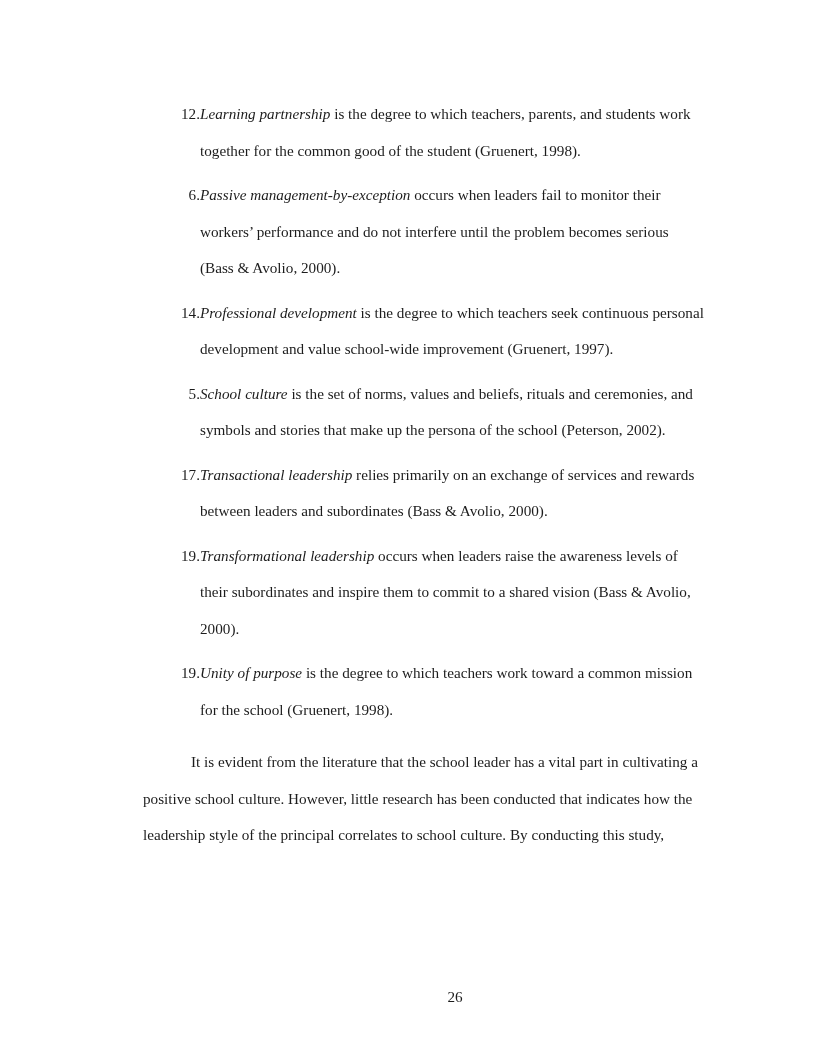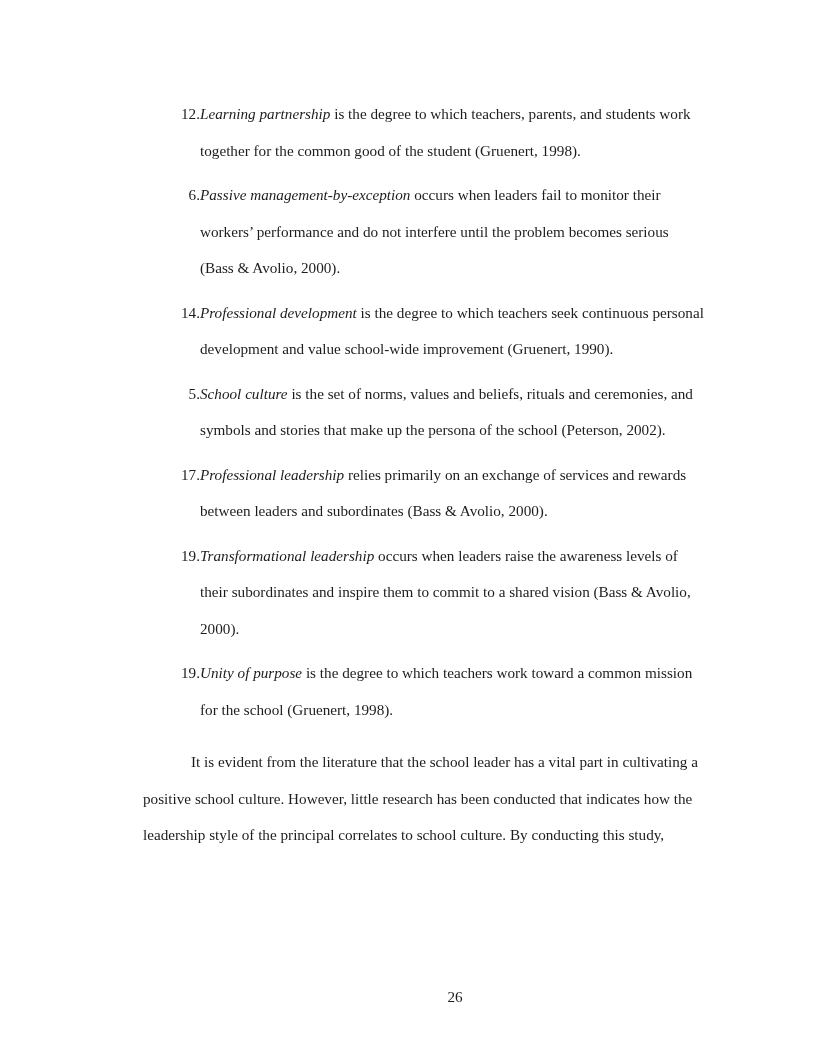--- a/index.html
+++ b/index.html
@@ -95,27 +95,27 @@
   <div class="content">
 
     <ol class="def-list">
       <li class="def-item">
         <span class="def-num">12.</span><span class="def-term">Learning partnership</span><span class="def-body"> is the degree to which teachers, parents, and students work together for the common good of the student (Gruenert, 1998).</span>
       </li>
       <li class="def-item">
         <span class="def-num">6.</span><span class="def-term">Passive management-by-exception</span><span class="def-body"> occurs when leaders fail to monitor their workers’ performance and do not interfere until the problem becomes serious (Bass &amp; Avolio, 2000).</span>
       </li>
       <li class="def-item">
-        <span class="def-num">14.</span><span class="def-term">Professional development</span><span class="def-body"> is the degree to which teachers seek continuous personal development and value school-wide improvement (Gruenert, 1990).</span>
+        <span class="def-num">14.</span><span class="def-term">Professional development</span><span class="def-body"> is the degree to which teachers seek continuous personal development and value school-wide improvement (Gruenert, 1997).</span>
       </li>
       <li class="def-item">
         <span class="def-num">5.</span><span class="def-term">School culture</span><span class="def-body"> is the set of norms, values and beliefs, rituals and ceremonies, and symbols and stories that make up the persona of the school (Peterson, 2002).</span>
       </li>
       <li class="def-item">
-        <span class="def-num">17.</span><span class="def-term">Professional leadership</span><span class="def-body"> relies primarily on an exchange of services and rewards between leaders and subordinates (Bass &amp; Avolio, 2000).</span>
+        <span class="def-num">17.</span><span class="def-term">Transactional leadership</span><span class="def-body"> relies primarily on an exchange of services and rewards between leaders and subordinates (Bass &amp; Avolio, 2000).</span>
       </li>
       <li class="def-item">
         <span class="def-num">19.</span><span class="def-term">Transformational leadership</span><span class="def-body"> occurs when leaders raise the awareness levels of their subordinates and inspire them to commit to a shared vision (Bass &amp; Avolio, 2000).</span>
       </li>
       <li class="def-item">
         <span class="def-num">19.</span><span class="def-term">Unity of purpose</span><span class="def-body"> is the degree to which teachers work toward a common mission for the school (Gruenert, 1998).</span>
       </li>
     </ol>
 
 

